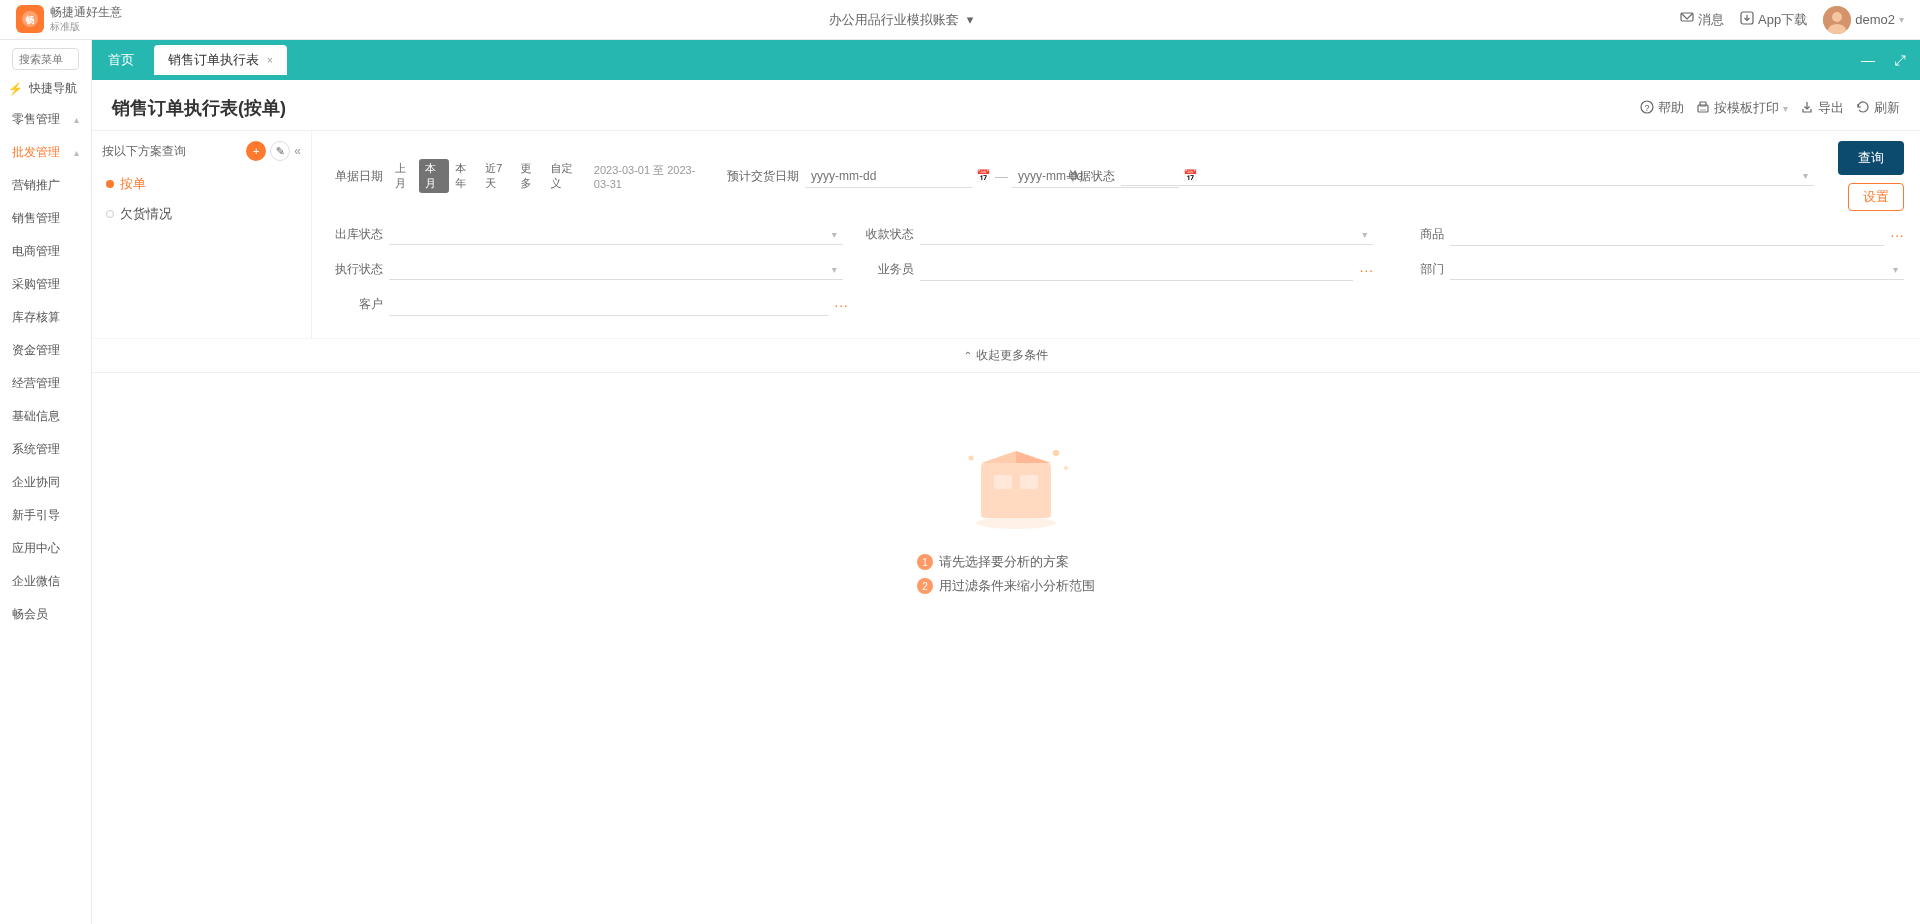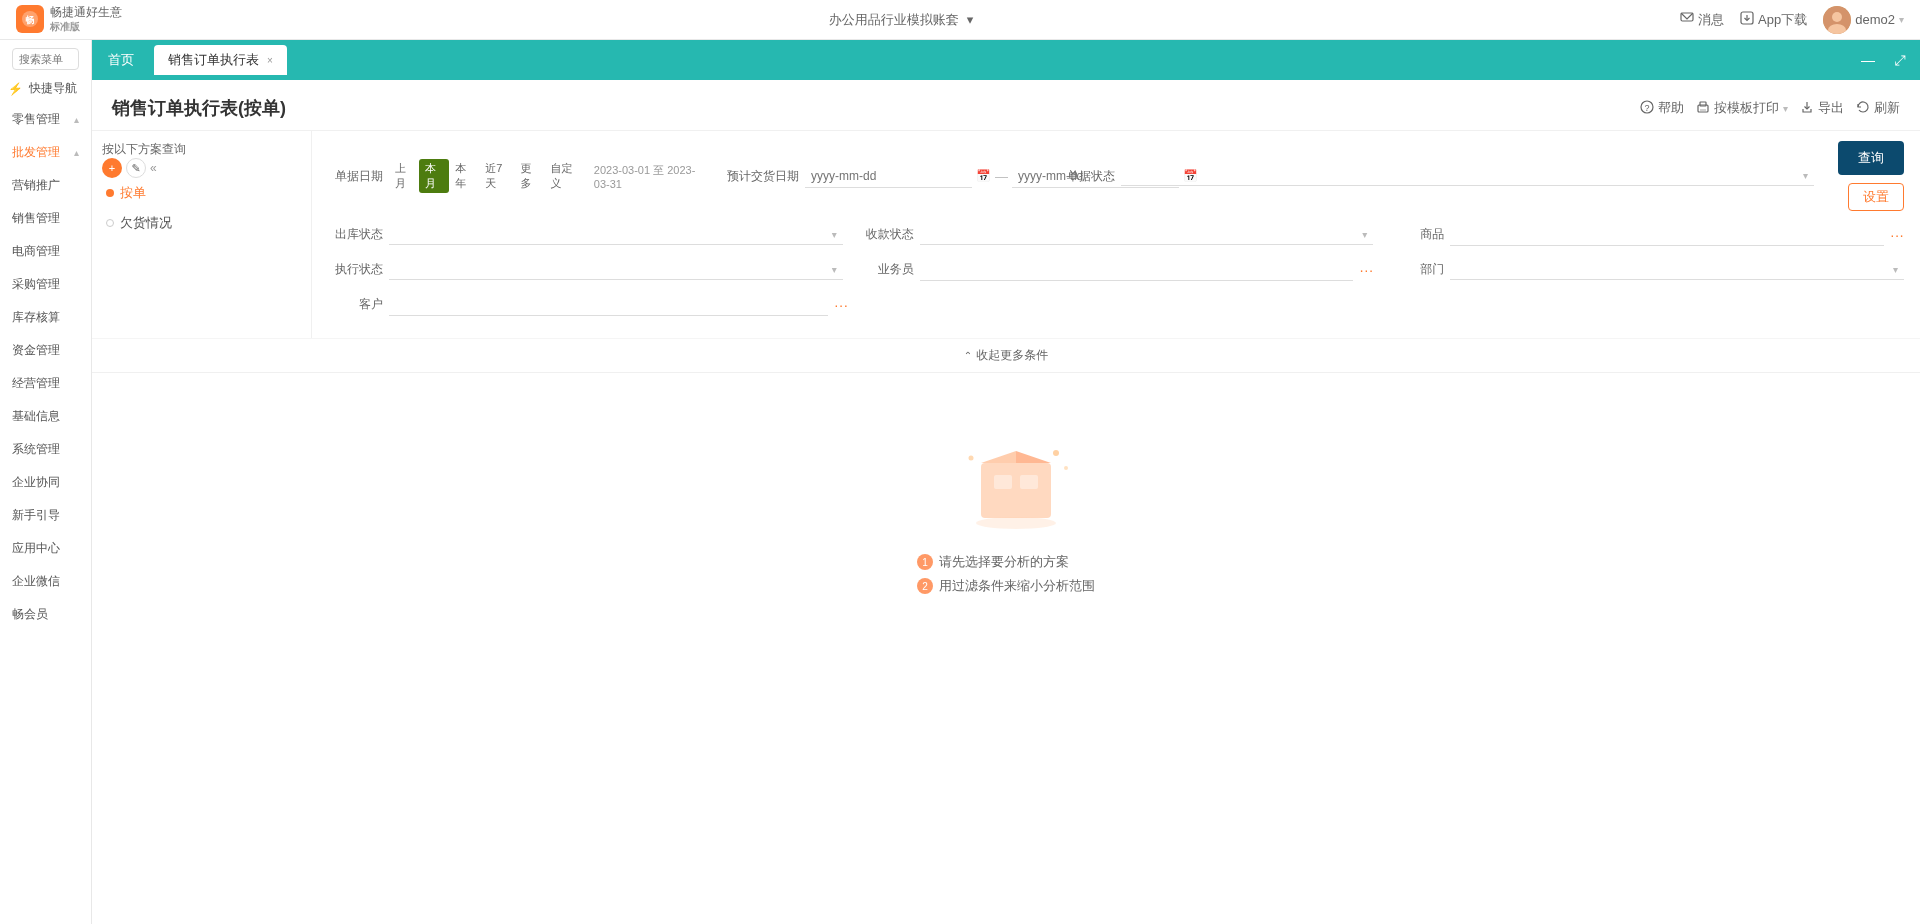--- a/index.html
+++ b/index.html
@@ -4,21 +4,21 @@
   <style>
     * { box-sizing: border-box; margin: 0; padding: 0; }
     body { font-family: 'Microsoft YaHei', Arial, sans-serif; font-size: 13px; background: #f5f5f5; color: #333; display: flex; flex-direction: column; height: 924px; overflow: hidden; }
 
     
     .top-bar { height: 40px; background: #fff; display: flex; align-items: center; justify-content: space-between; padding: 0 16px; border-bottom: 1px solid #e8e8e8; flex-shrink: 0; }
     .top-bar-left { display: flex; align-items: center; gap: 8px; }
     .logo-area { display: flex; align-items: center; gap: 6px; }
     .logo-icon { width: 28px; height: 28px; background: #ff7a2f; border-radius: 6px; display: flex; align-items: center; justify-content: center; color: #fff; font-size: 12px; font-weight: bold; }
     .logo-text { font-size: 12px; color: #666; line-height: 1.2; }
-    .logo-sub { font-size: 10px; color: #999; font-weight: bold; }
+    .logo-sub { font-size: 10px; color: #999; }
     .top-center { display: flex; align-items: center; gap: 8px; color: #666; font-size: 13px; }
     .top-bar-right { display: flex; align-items: center; gap: 16px; }
     .top-right-item { display: flex; align-items: center; gap: 4px; color: #666; font-size: 13px; cursor: pointer; }
     .avatar { width: 28px; height: 28px; border-radius: 50%; background: #d4a574; display: flex; align-items: center; justify-content: center; color: #fff; font-size: 11px; overflow: hidden; }
 
     
     .main-layout { display: flex; flex: 1; overflow: hidden; }
 
     
     .sidebar { width: 92px; background: #fff; border-right: 1px solid #e8e8e8; display: flex; flex-direction: column; overflow-y: auto; flex-shrink: 0; }
@@ -40,21 +40,21 @@
     
     .page-content { flex: 1; background: #fff; overflow-y: auto; padding: 0; }
     .page-header { padding: 16px 20px 10px; display: flex; align-items: center; justify-content: space-between; border-bottom: 1px solid #f0f0f0; }
     .page-title { font-size: 18px; font-weight: bold; color: #333; }
     .page-header-actions { display: flex; align-items: center; gap: 12px; }
     .header-action { display: flex; align-items: center; gap: 4px; color: #666; font-size: 13px; cursor: pointer; }
 
     
     .filter-section { display: flex; overflow: hidden; }
     .filter-left-panel { width: 220px; border-right: 1px solid #f0f0f0; padding: 10px; flex-shrink: 0; }
-    .filter-panel-title { color: #666; font-size: 12px; display: flex; align-items: flex-start; justify-content: space-between; flex-direction: column; }
+    .filter-panel-title { color: #666; font-size: 12px; margin-bottom: 8px; display: flex; align-items: center; justify-content: space-between; }
     .filter-panel-actions { display: flex; align-items: center; gap: 4px; }
     .filter-panel-btn { width: 20px; height: 20px; border-radius: 50%; background: #ff7a2f; color: #fff; display: flex; align-items: center; justify-content: center; font-size: 11px; cursor: pointer; }
     .filter-panel-btn.outline { background: transparent; border: 1px solid #ddd; color: #666; }
     .filter-panel-collapse { color: #999; font-size: 12px; cursor: pointer; }
     .filter-left-item { display: flex; align-items: center; gap: 6px; padding: 6px 4px; cursor: pointer; border-radius: 4px; color: #555; font-size: 13px; }
     .filter-left-item.active { color: #ff7a2f; }
     .filter-left-item .dot { width: 8px; height: 8px; border-radius: 50%; background: #ff7a2f; display: inline-block; }
     .filter-left-item .dot-outline { width: 8px; height: 8px; border-radius: 50%; border: 1px solid #ccc; display: inline-block; }
 
     
@@ -65,21 +65,21 @@
     .filter-input { flex: 1; border: none; border-bottom: 1px solid #ddd; padding: 4px 6px; font-size: 12px; outline: none; color: #333; background: transparent; }
     .filter-select { flex: 1; border: none; border-bottom: 1px solid #ddd; padding: 4px 6px; font-size: 12px; outline: none; background: transparent; color: #333; cursor: pointer; display: flex; align-items: center; justify-content: space-between; }
     .filter-select-arrow { color: #bbb; font-size: 10px; margin-left: 4px; }
     .filter-date-range { display: flex; align-items: center; gap: 4px; flex: 1; }
     .filter-date-input { border: none; border-bottom: 1px solid #ddd; padding: 4px 6px; font-size: 12px; outline: none; background: transparent; color: #999; min-width: 90px; }
     .filter-date-sep { color: #bbb; }
     .filter-date-icon { color: #bbb; font-size: 12px; cursor: pointer; }
     .filter-dots { color: #ff7a2f; cursor: pointer; font-size: 14px; }
     .date-tabs { display: flex; gap: 0; align-items: center; }
     .date-tab { padding: 2px 6px; font-size: 11px; color: #666; cursor: pointer; border-radius: 3px; }
-    .date-tab.active { background: #4d7c0f; color: #fff; border-radius: 3px; }
+    .date-tab.active { background: #737373; color: #fff; border-radius: 3px; }
     .date-range-text { font-size: 11px; color: #999; margin-left: 4px; }
 
     
     .query-btn { background: #0c4a6e; color: #fff; border: none; border-radius: 4px; padding: 8px 20px; font-size: 13px; cursor: pointer; white-space: nowrap; }
     .settings-btn { background: #fff; color: #ff7a2f; border: 1px solid #ff7a2f; border-radius: 4px; padding: 4px 14px; font-size: 13px; cursor: pointer; margin-top: 4px; }
 
     .btn-group { display: flex; flex-direction: column; gap: 4px; align-items: flex-end; padding-left: 8px; }
 
     
     .collapse-bar { text-align: center; padding: 8px; color: #666; font-size: 12px; cursor: pointer; border-top: 1px solid #f5f5f5; display: flex; align-items: center; justify-content: center; gap: 4px; }

